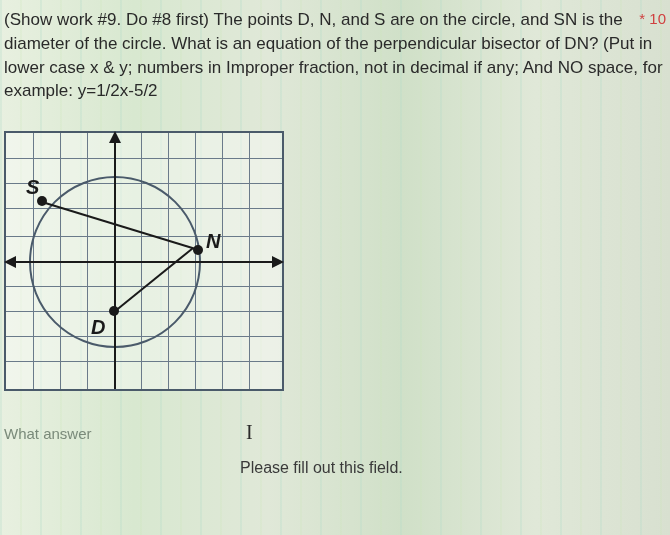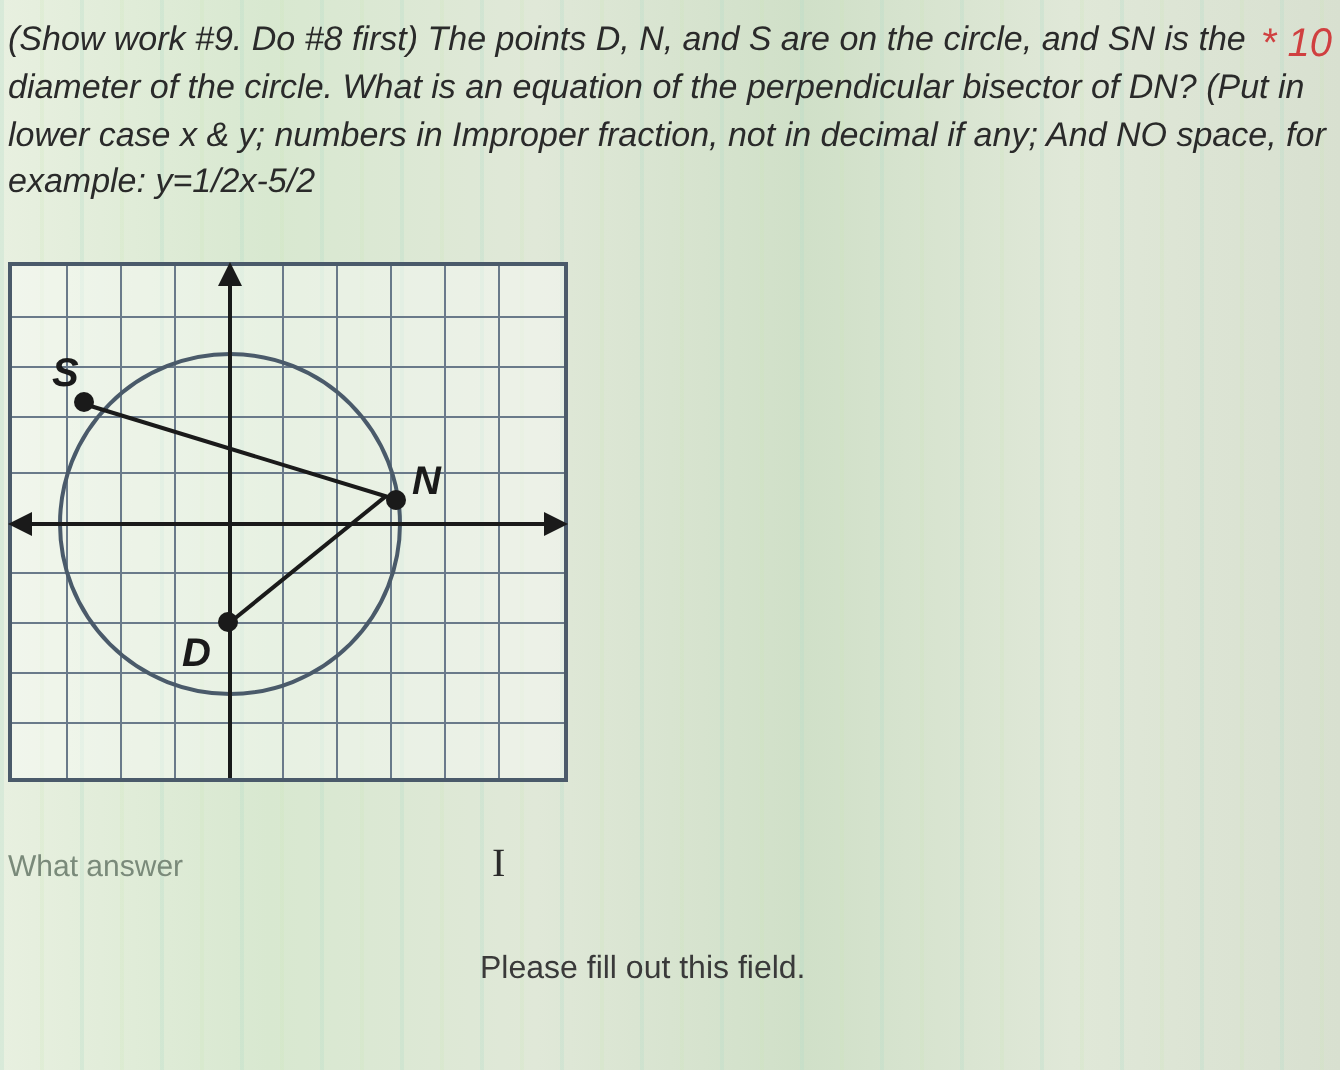--- a/index.html
+++ b/index.html
@@ -33,28 +33,27 @@
         transparent 40px);
       pointer-events: none;
     }
     .question-text {
       position: relative;
       padding: 8px 4px;
       font-size: 17px;
       line-height: 1.4;
       color: #2a2a2a;
       font-weight: 500;
-      font-style: italic;
     }
     .points {
       position: absolute;
       right: 4px;
       top: 8px;
       color: #d04040;
-      font-size: 20px;
+      font-size: 15px;
     }
     .graph-container {
       position: relative;
       margin-top: 20px;
       margin-left: 4px;
       width: 280px;
       height: 260px;
       border: 2px solid #4a5a6a;
       background: rgba(255,255,255,0.4);
     }
@@ -159,21 +158,21 @@
     }
     .cursor {
       display: inline-block;
       margin-left: 150px;
       font-size: 20px;
       color: #2a2a2a;
       font-family: serif;
     }
     .validation {
       position: relative;
-      margin-top: 32px;
+      margin-top: 15px;
       margin-left: 240px;
       font-size: 16px;
       color: #3a3a3a;
     }
   </style>
 </head>
 <body>
 <div class="stripes"></div>
 
 <div class="question-text">

